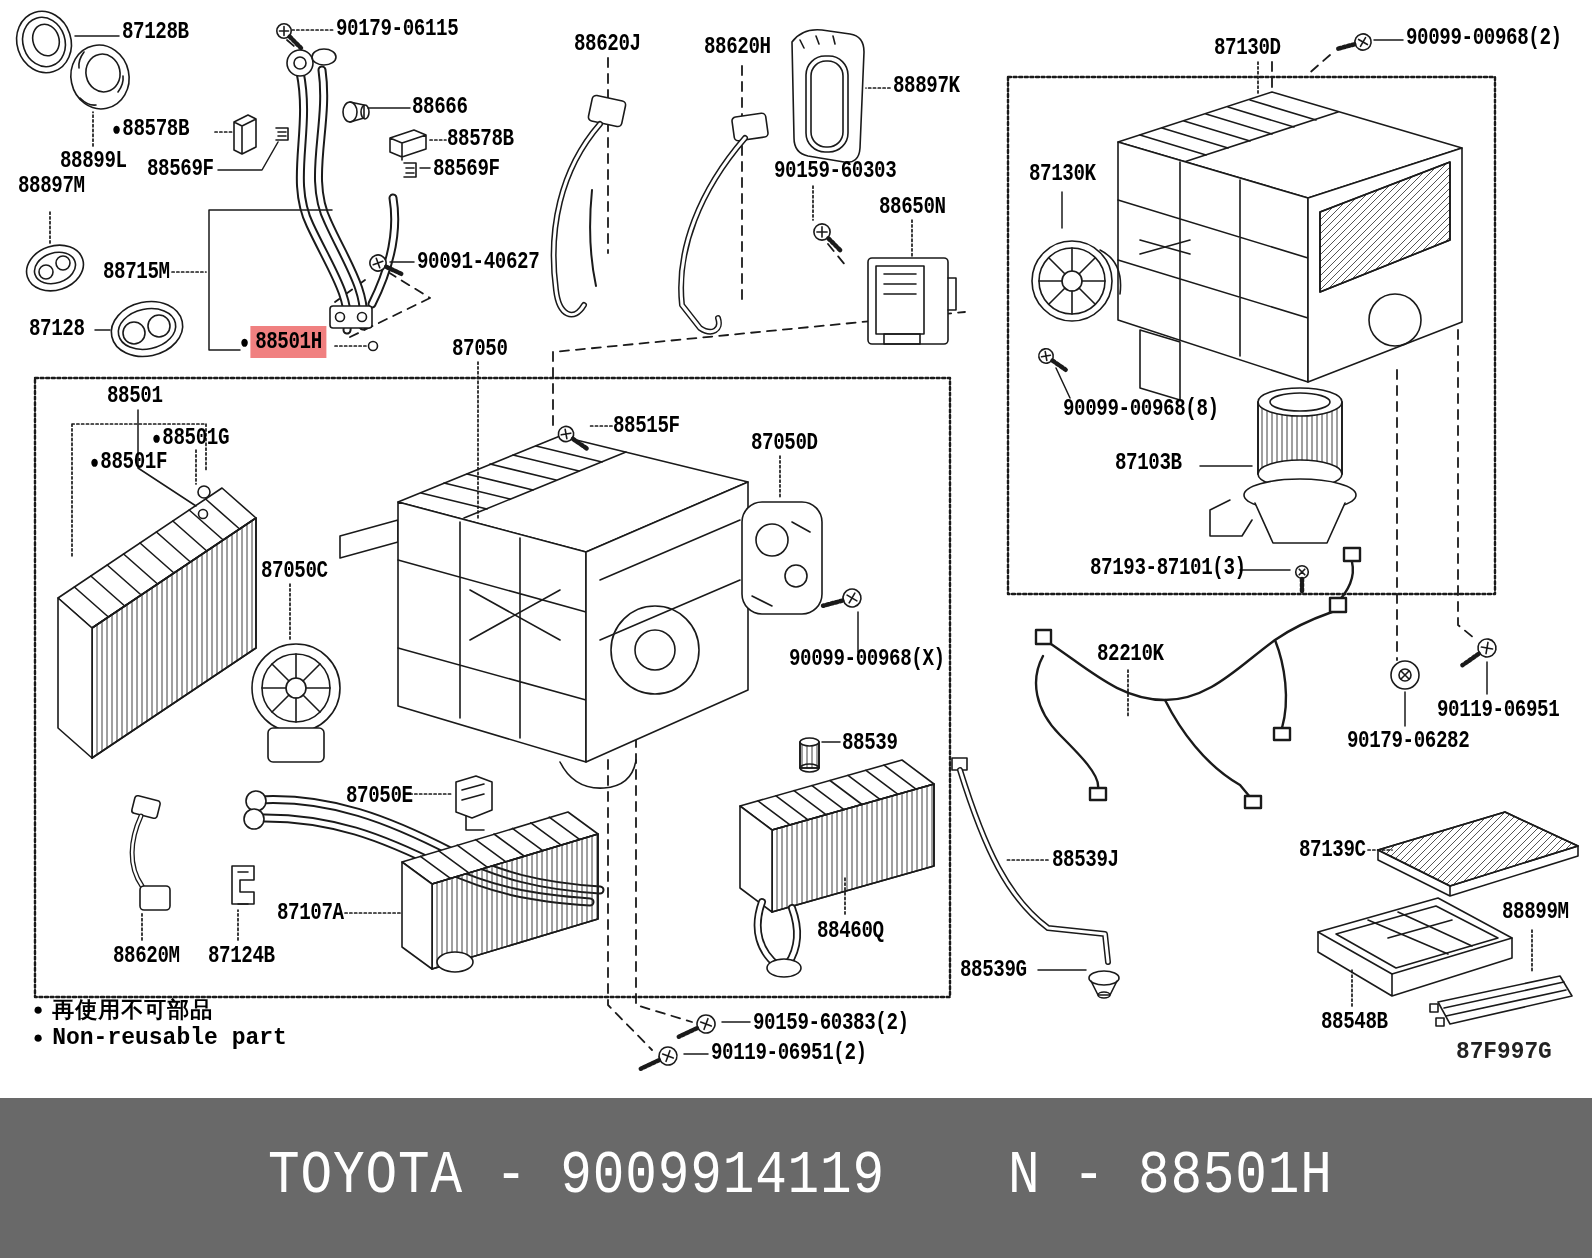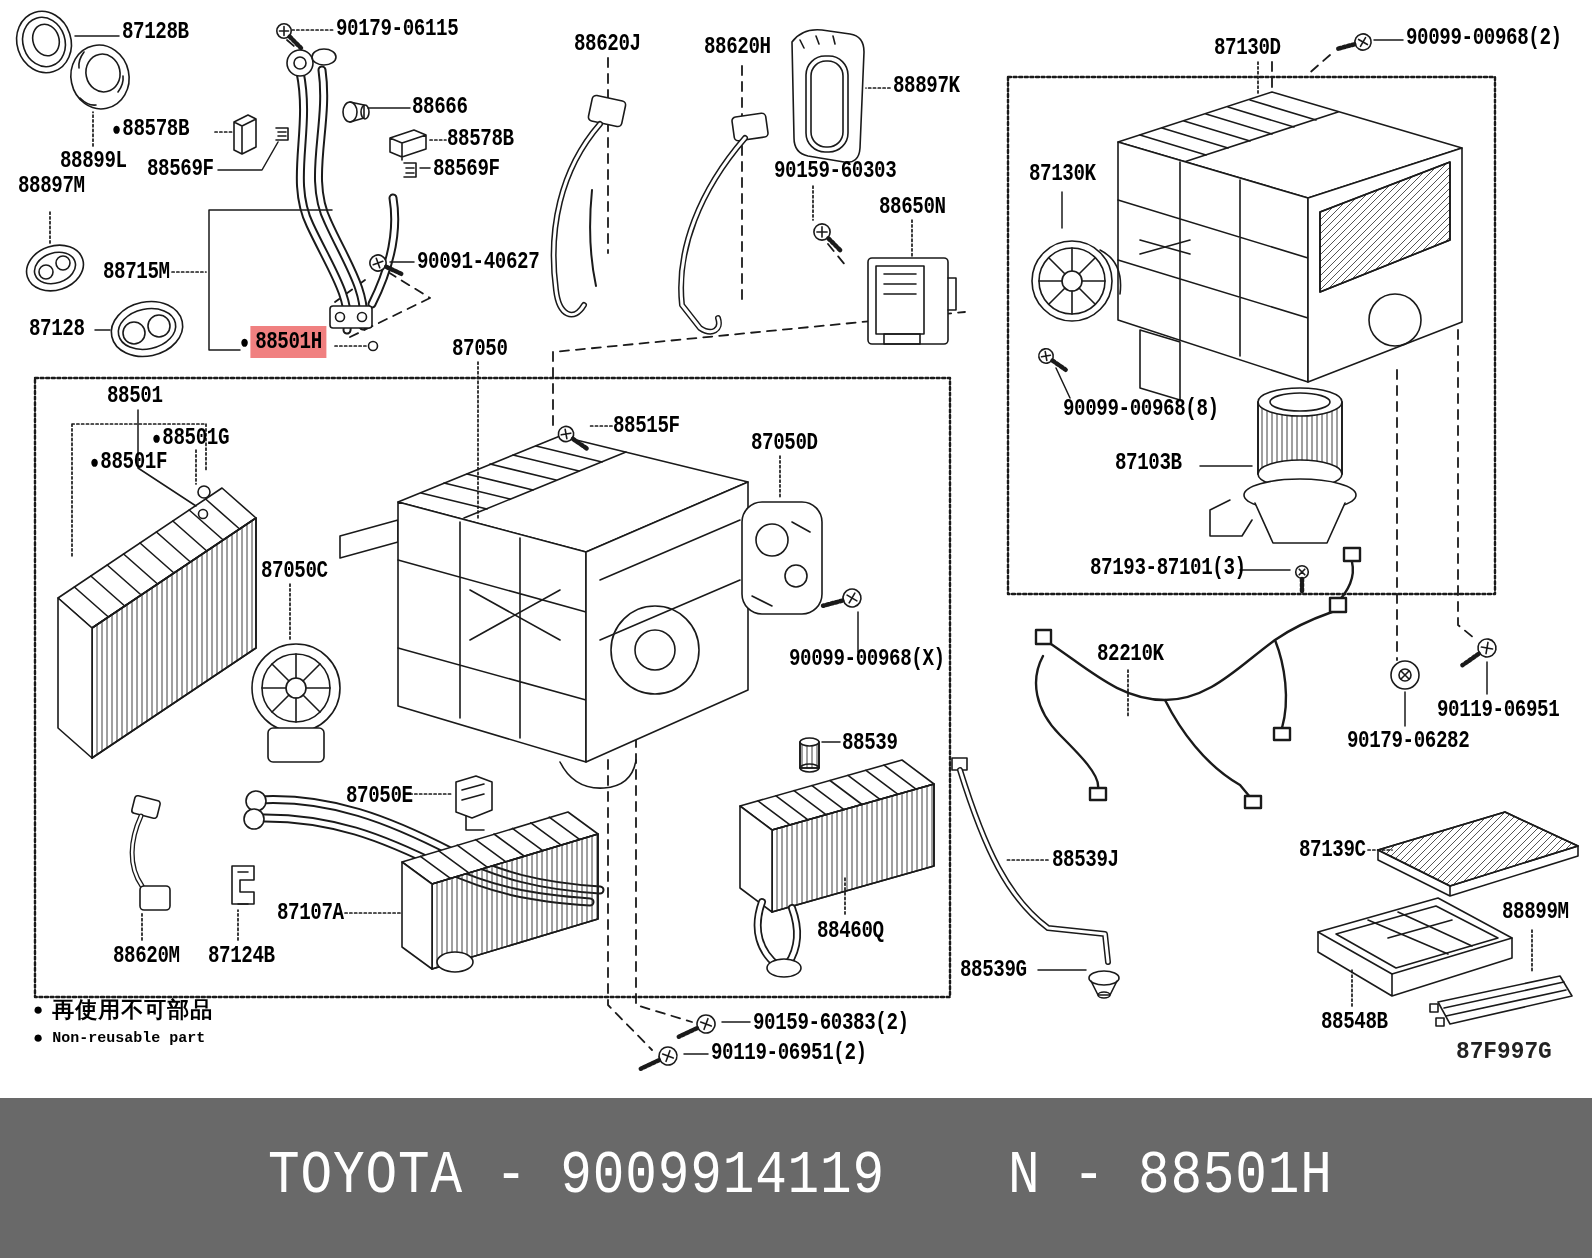--- a/index.html
+++ b/index.html
@@ -10,21 +10,21 @@
   #art *{vector-effect:non-scaling-stroke;}
   .lbl{position:absolute;font-weight:bold;font-size:24px;letter-spacing:-0.5px;color:#000;
        white-space:nowrap;transform:scaleX(.8);transform-origin:0 0;line-height:1;}
   .lbl .dot{font-size:19px;margin-right:2px;}
   .lbl .hl{background:var(--hl);padding:2px 6px 3px 6px;}
   .lbl.code{transform:scaleX(.95);letter-spacing:0;color:#222;}
   .legend{position:absolute;left:33px;top:996px;font-weight:bold;color:#000;}
   .legend .row{display:flex;align-items:center;gap:9px;height:28px;}
   .legend .b{font-size:17px;}
   .legend .t1{font-size:22px;letter-spacing:1px;}
-  .legend .t2{font-size:15px;}
+  .legend .t2{font-size:23px;}
   .banner{position:absolute;left:0;top:1098px;width:1592px;height:160px;background:var(--banner);}
   .banner span{position:absolute;top:50%;transform:translateY(-54%) scaleX(.85);transform-origin:0 50%;
        color:#fff;font-size:62px;font-weight:400;letter-spacing:1px;white-space:nowrap;}
   .banner .bl{left:268px;}
   .banner .br{left:1008px;}
 </style>
 </head>
 <body>
 
 <div id="stage">

